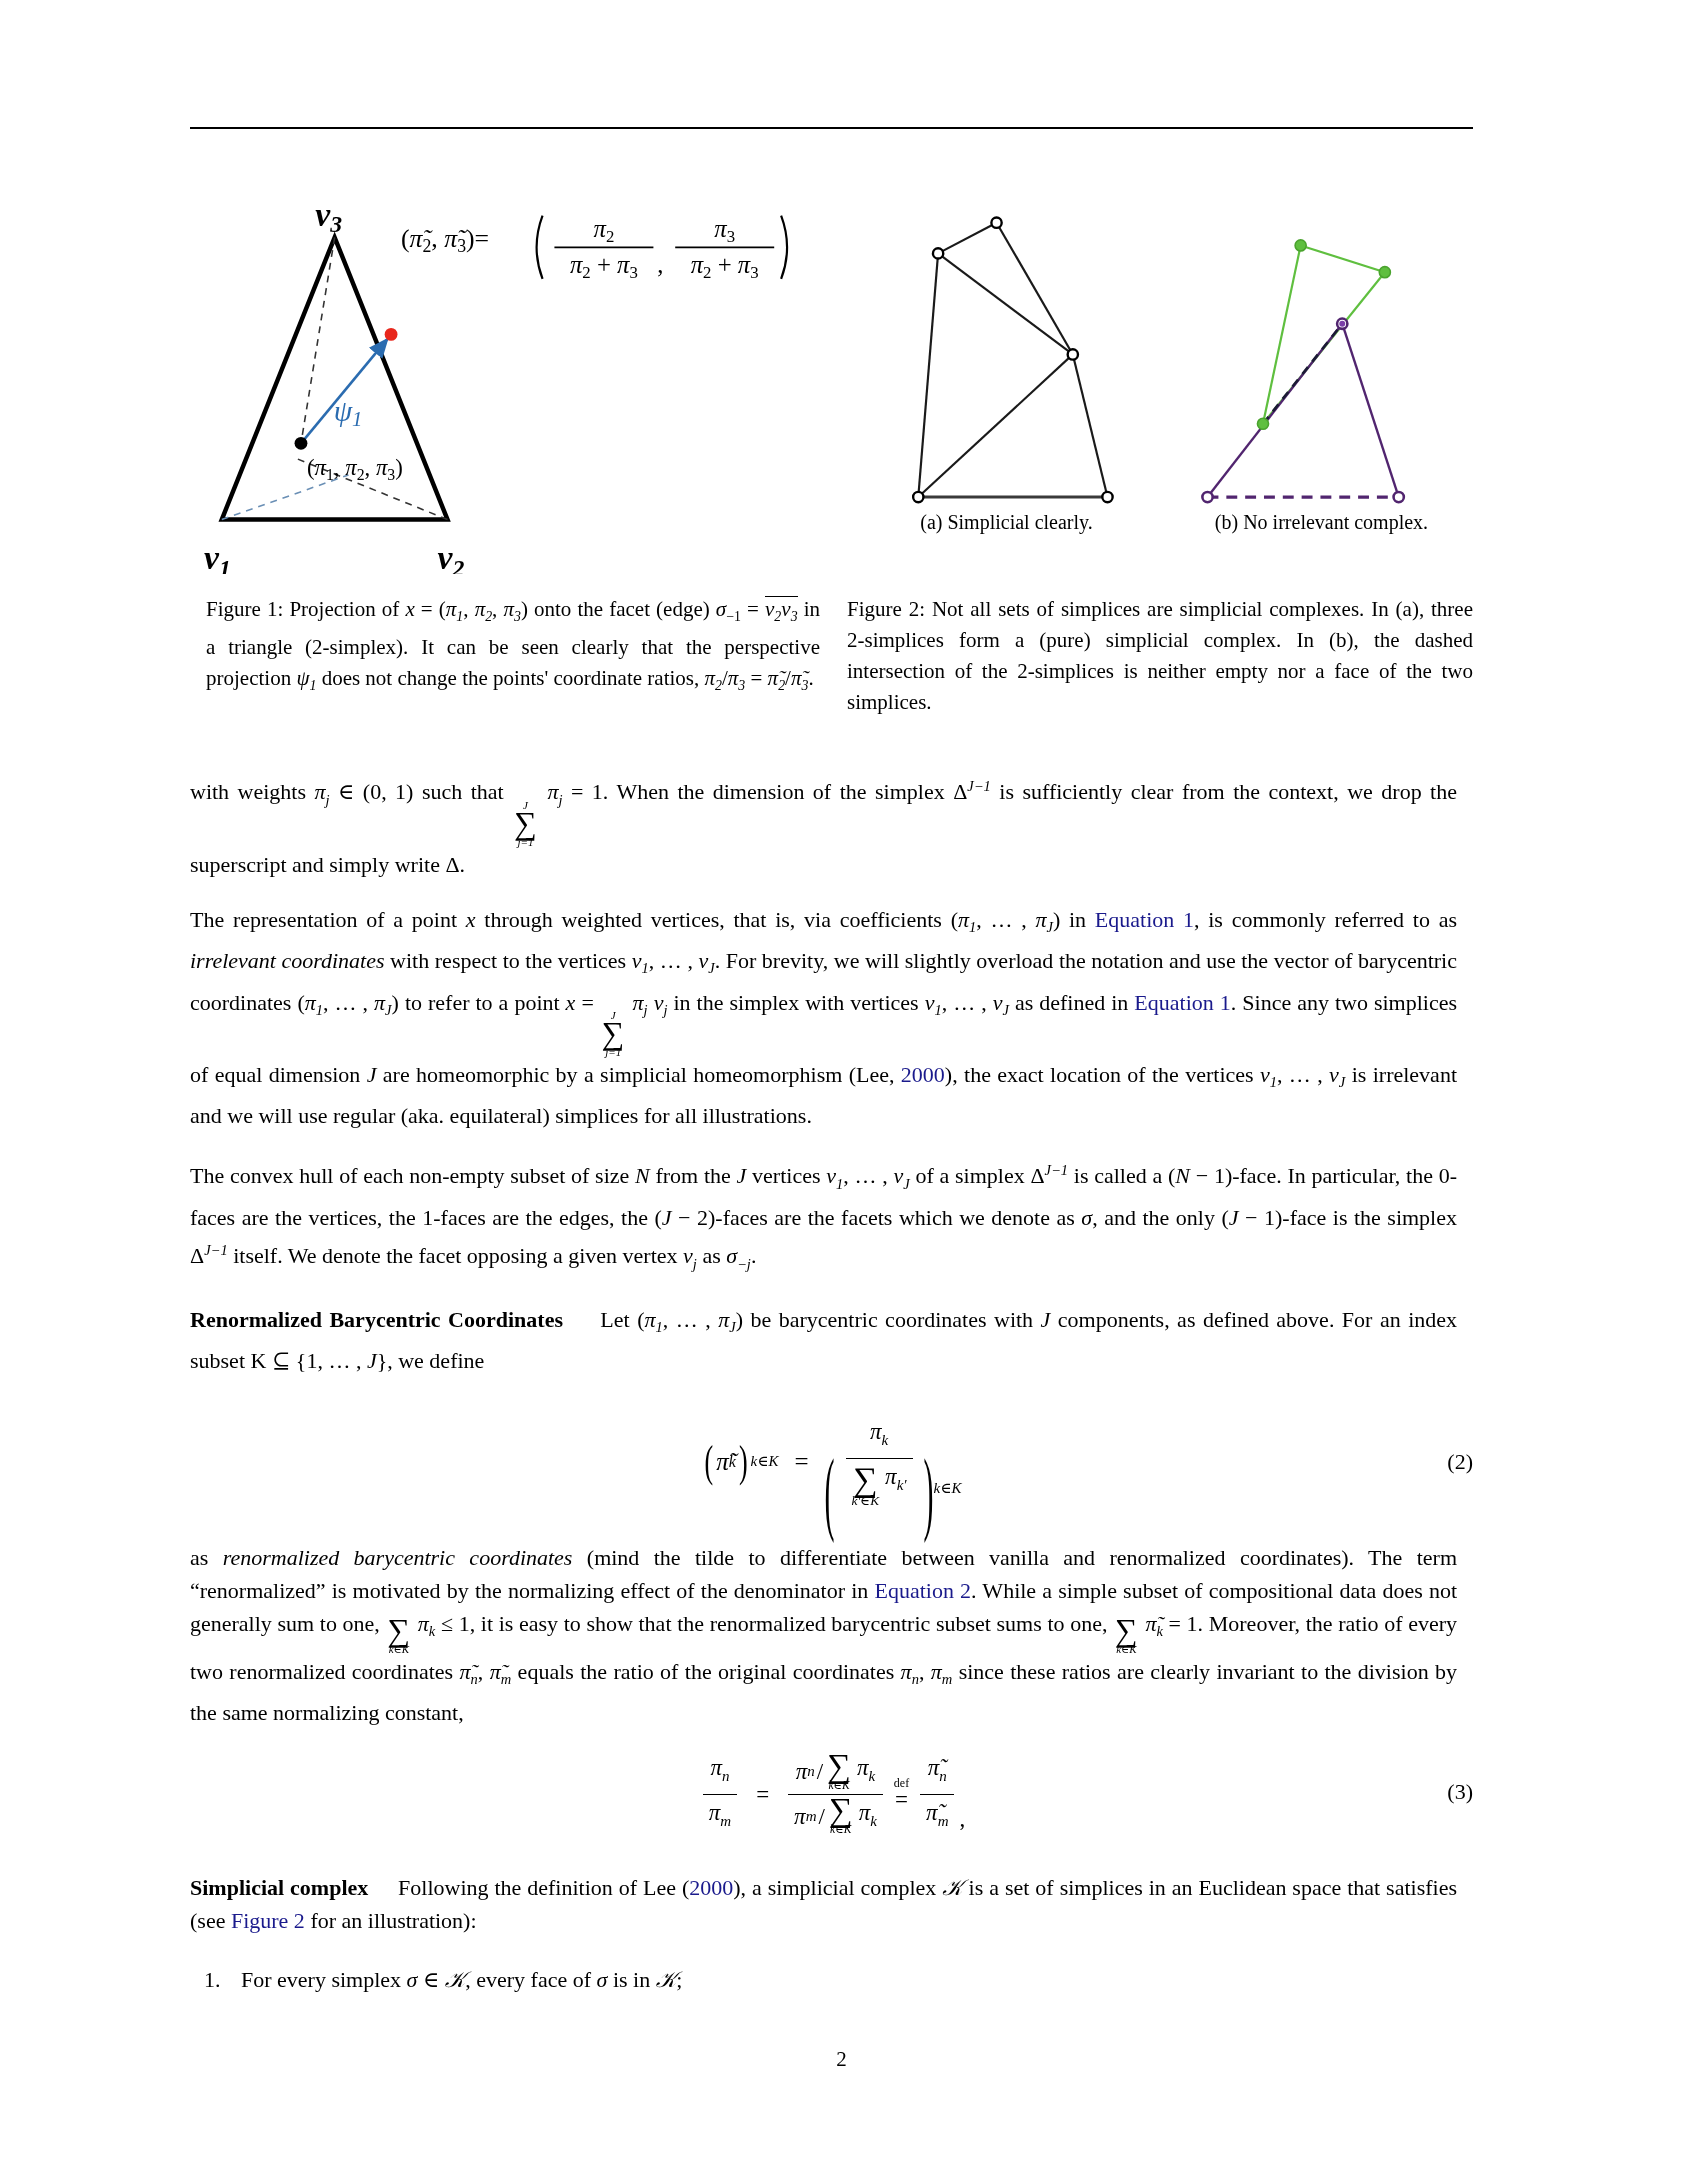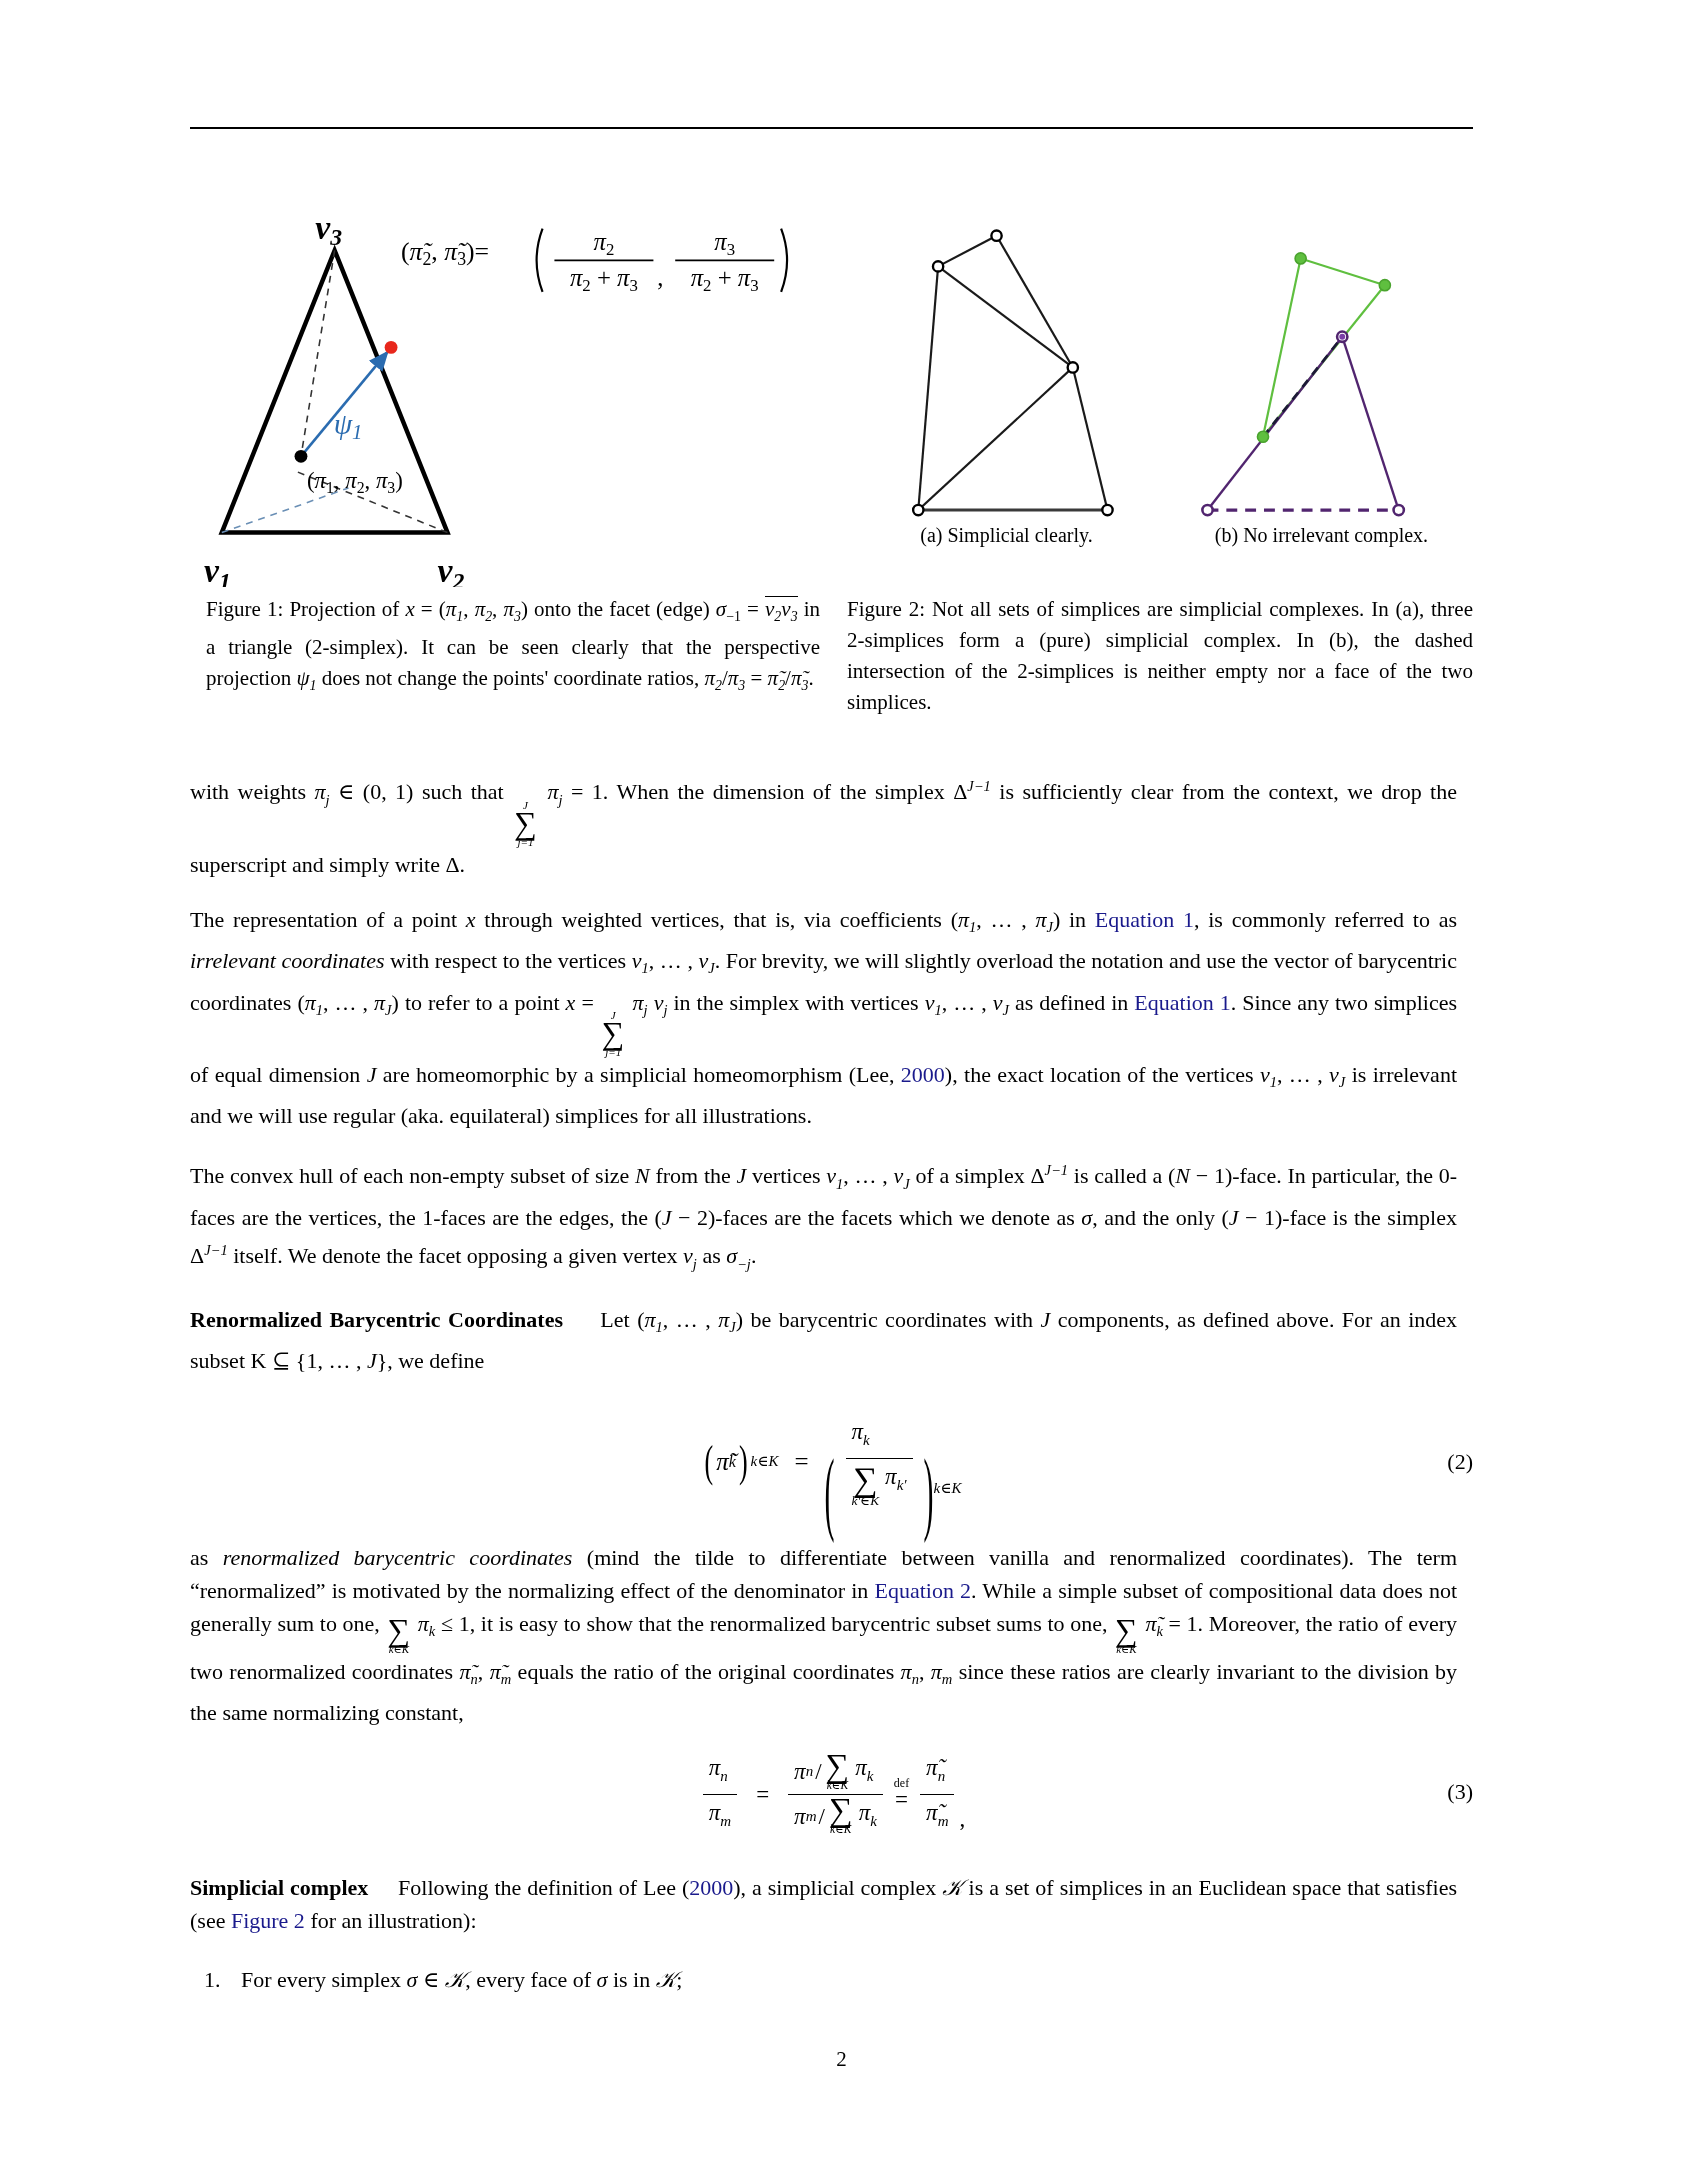--- a/index.html
+++ b/index.html
@@ -54,21 +54,21 @@
     top: 127px;
     width: 1283px;
     height: 1.6px;
     background: #000;
   }
 
   
   .fig-row {
     position: absolute;
     left: 190px;
-    top: 191px;
+    top: 178px;
     width: 1283px;
     height: 416px;
   }
   .fig-left {
     position: absolute;
     left: 0;
     top: 0;
     width: 614px;
     height: 396px;
   }
@@ -144,21 +144,21 @@
     width: 1283px;
   }
   .eqnum {
     position: absolute;
     right: 0;
     font-size: 22px;
   }
   .frac {
     display: inline-flex;
     flex-direction: column;
-    align-items: flex-start;
+    align-items: center;
     vertical-align: middle;
     margin: 0 5px;
   }
   .frac > .nume { padding: 0 6px 1px 6px; }
   .frac > .deno { padding: 1px 6px 0 6px; border-top: 1.4px solid #000; }
   .paren-sm {
     display: inline-block;
     transform: scaleY(1.7);
     margin: 0 3px;
   }

